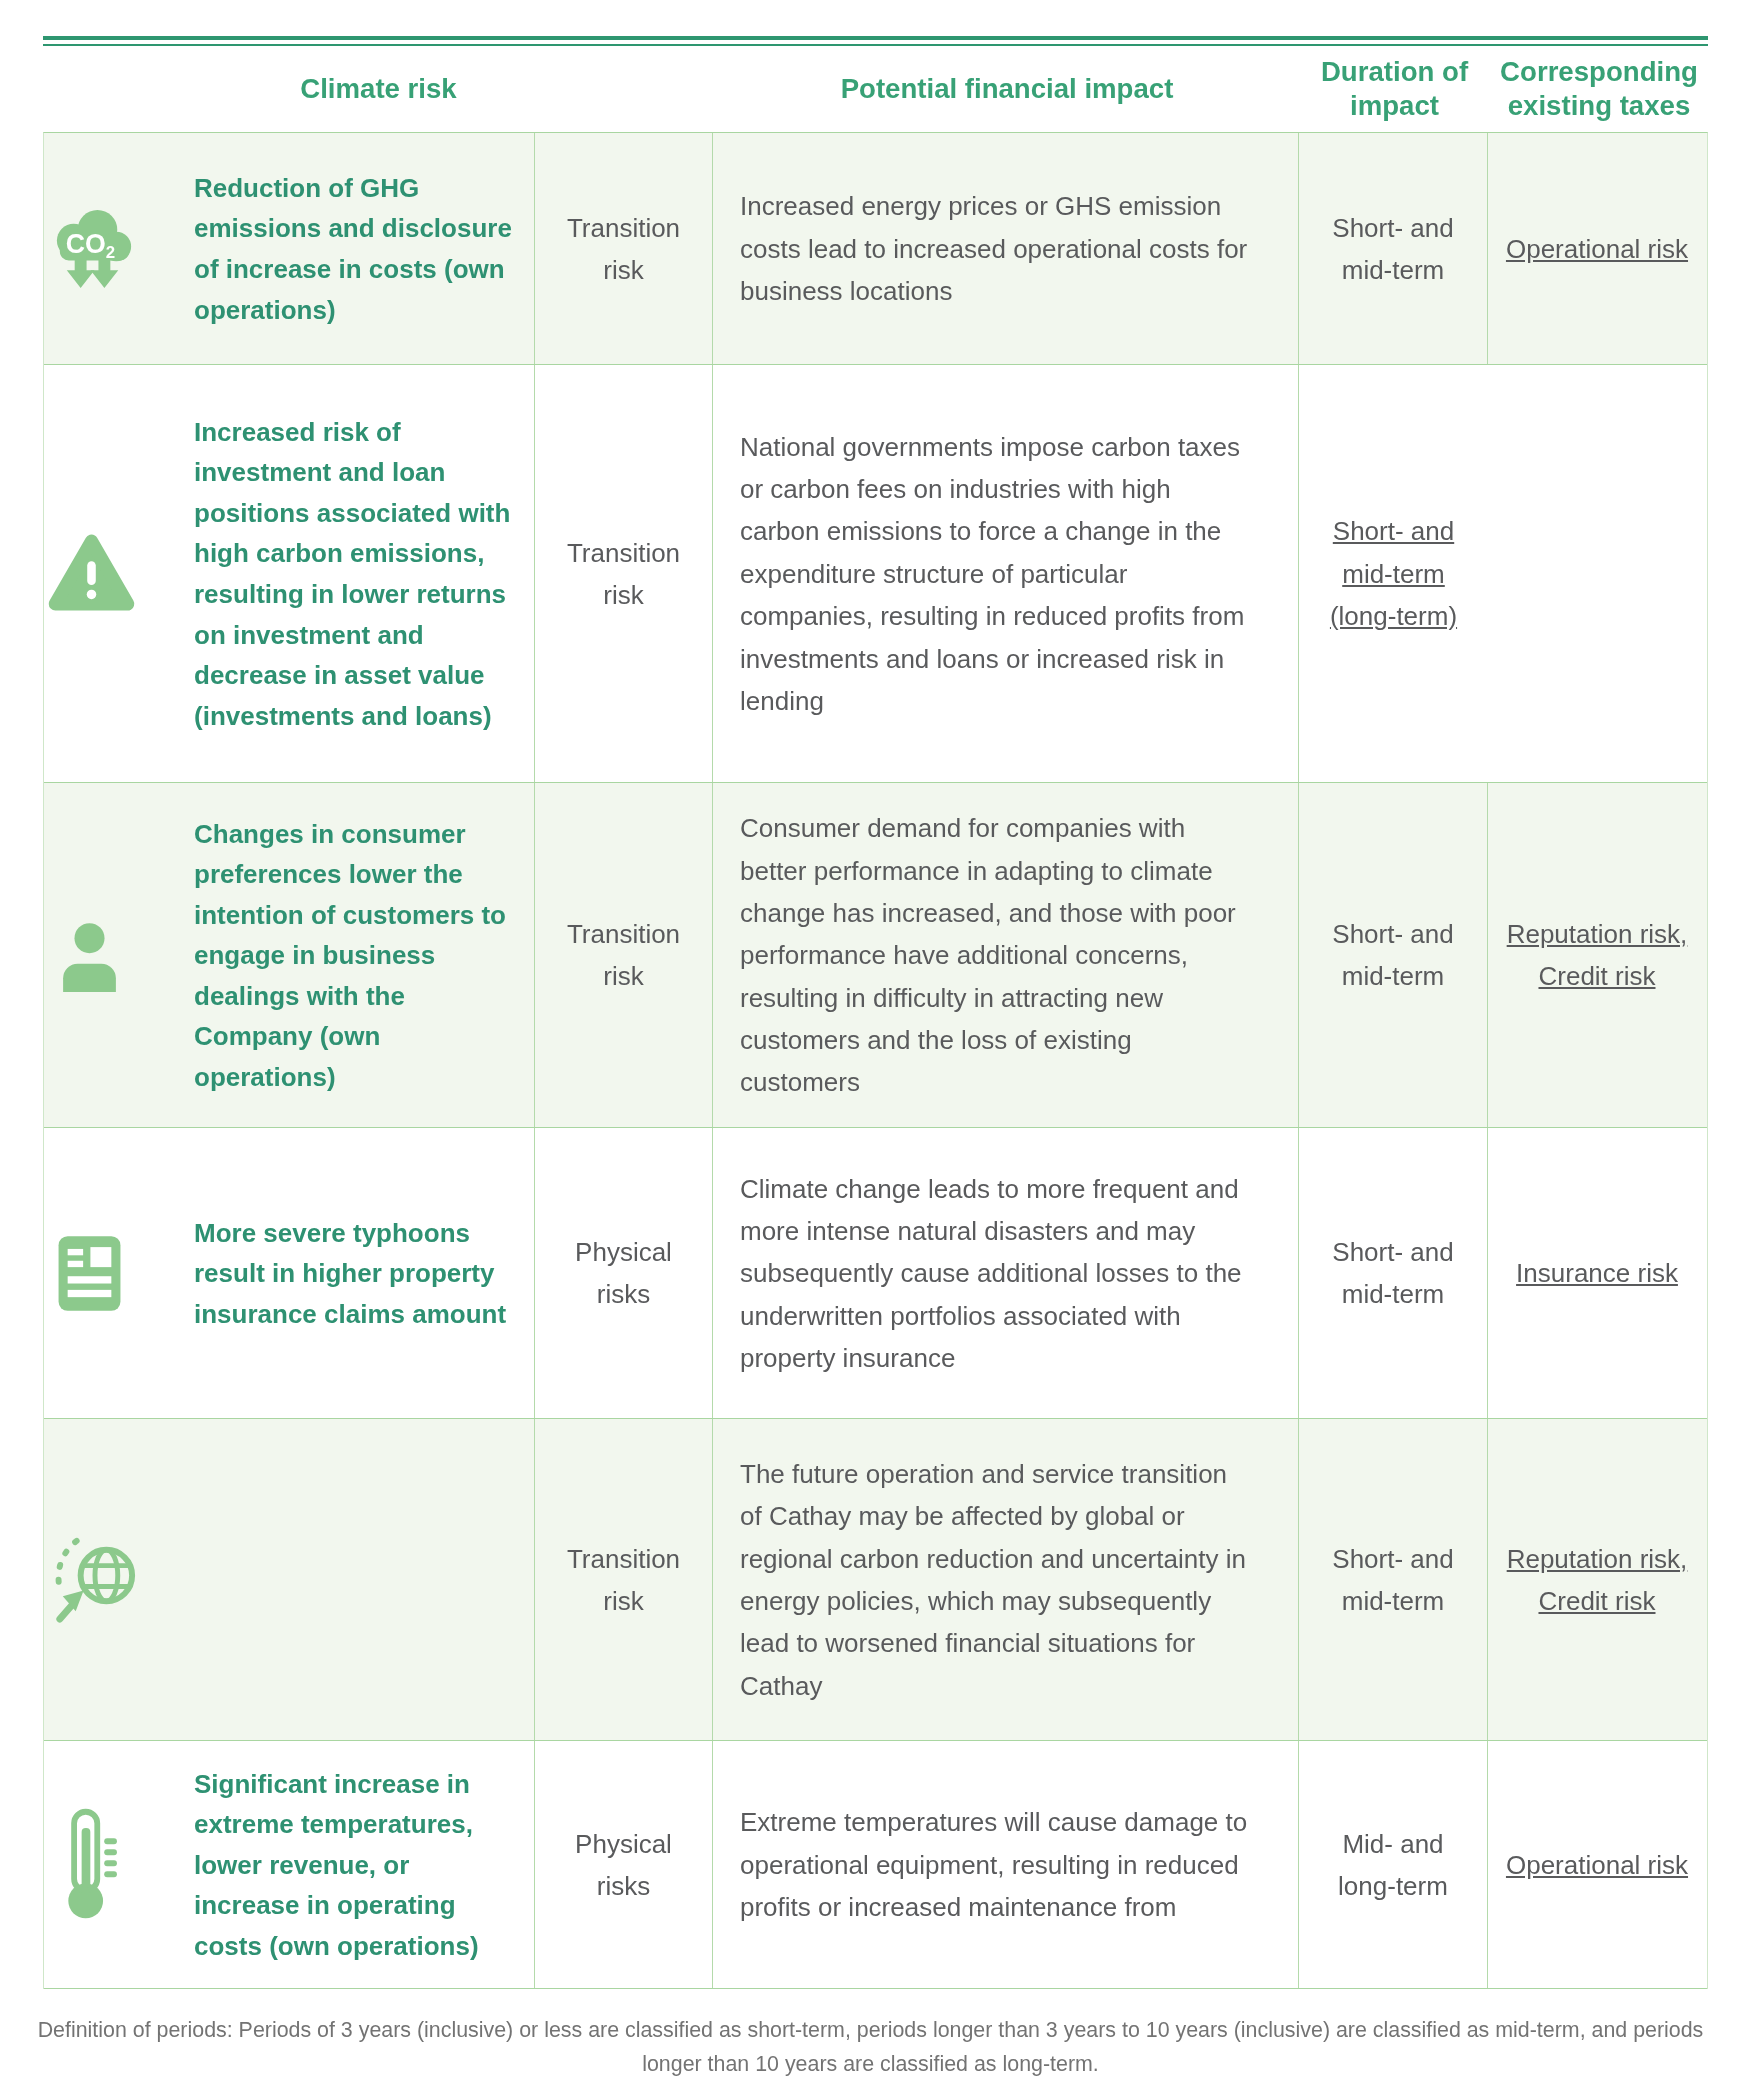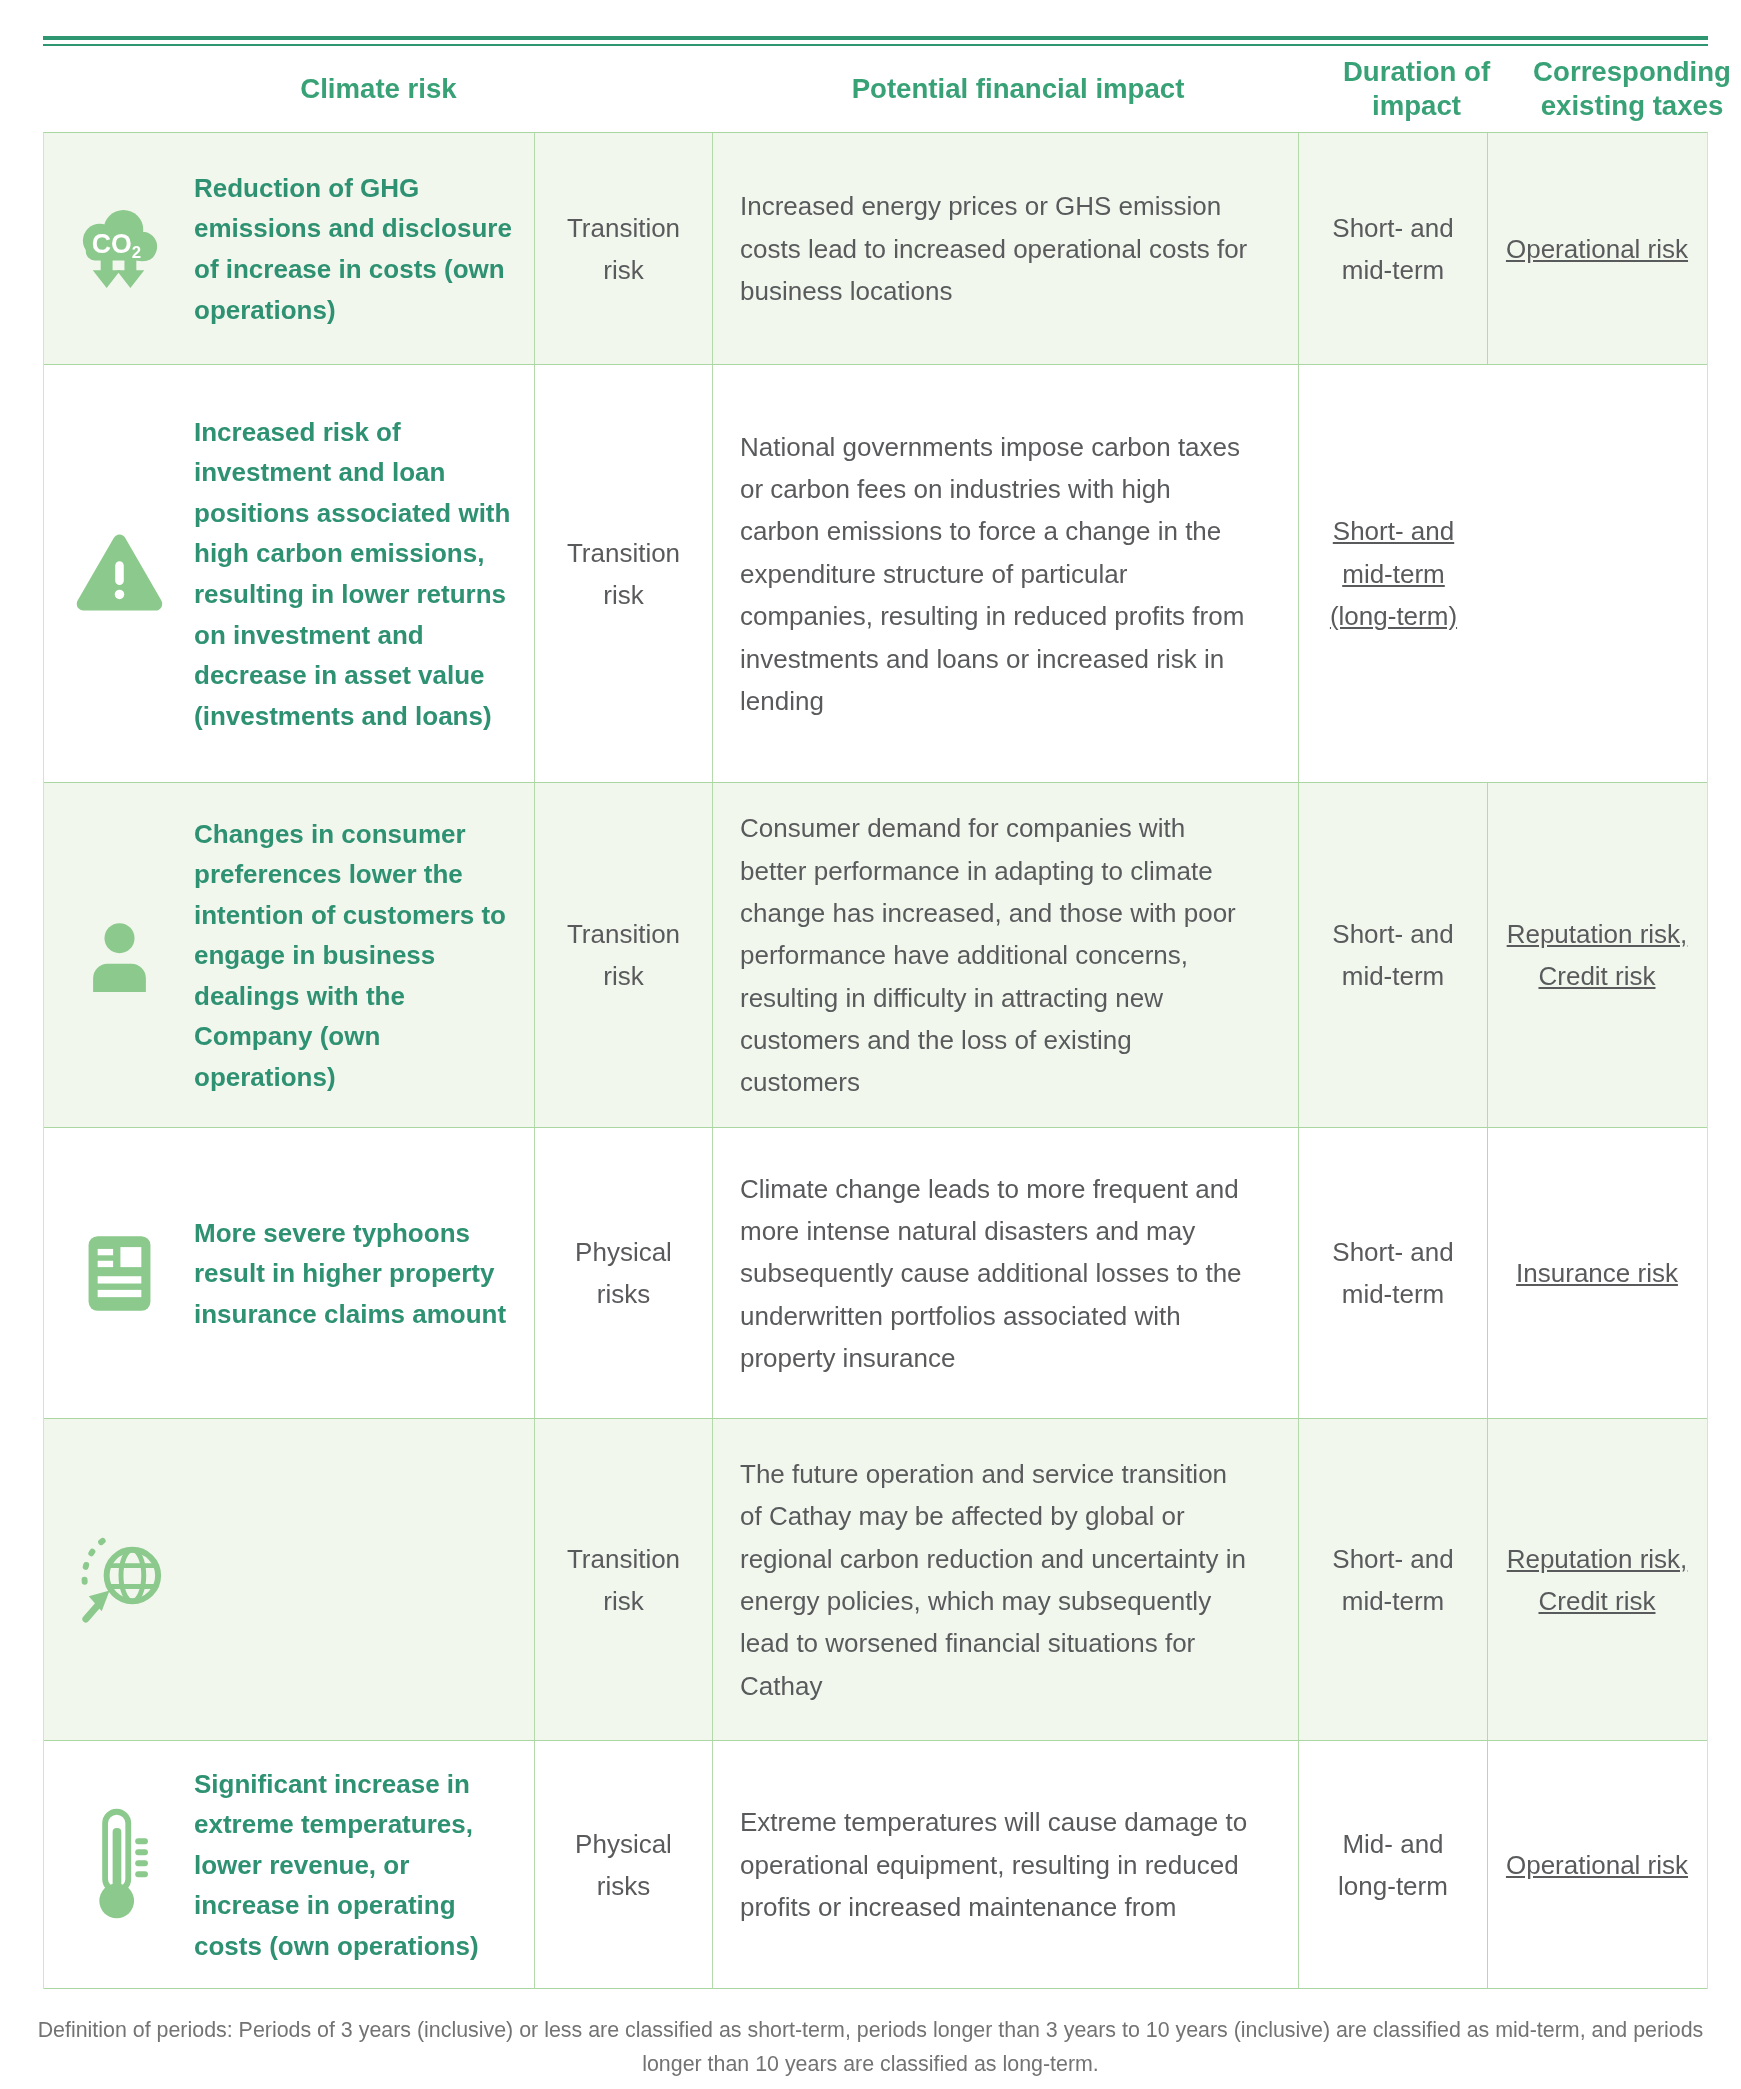--- a/index.html
+++ b/index.html
@@ -16,21 +16,20 @@
   .rule-thick{height:3.8px;background:#2e9670;}
   .rule-gap{height:3.8px;background:#ffffff;}
   .rule-thin{height:2.9px;background:#2e9670;}
 
   
   .thead{
     display:grid;
     grid-template-columns:671px 586px 189px 220px;
     align-items:center;
     min-height:86px;
-    gap:11px;
   }
   .th{
     text-align:center;
     color:#38a176;
     font-weight:bold;
     font-size:27.6px;
     line-height:1.25;
     padding:7.6px 3.8px;
   }
 
@@ -52,21 +51,20 @@
     font-size:26px;
     line-height:1.63;
     border-right:1.9px solid #b4daab;
   }
   .cell:last-child{border-right:none;text-decoration:underline;}
   .c1{padding:13.3px 0;}
   .icon-box{
     flex:0 0 150px;
     display:flex;
     align-items:center;
-    justify-content:center;
   }
   .risk-text{
     flex:1;
     color:#2e9172;
     font-weight:bold;
     font-size:26px;
     line-height:1.56;
     padding-right:13.3px;
   }
   .c2,.c4,.c5{

